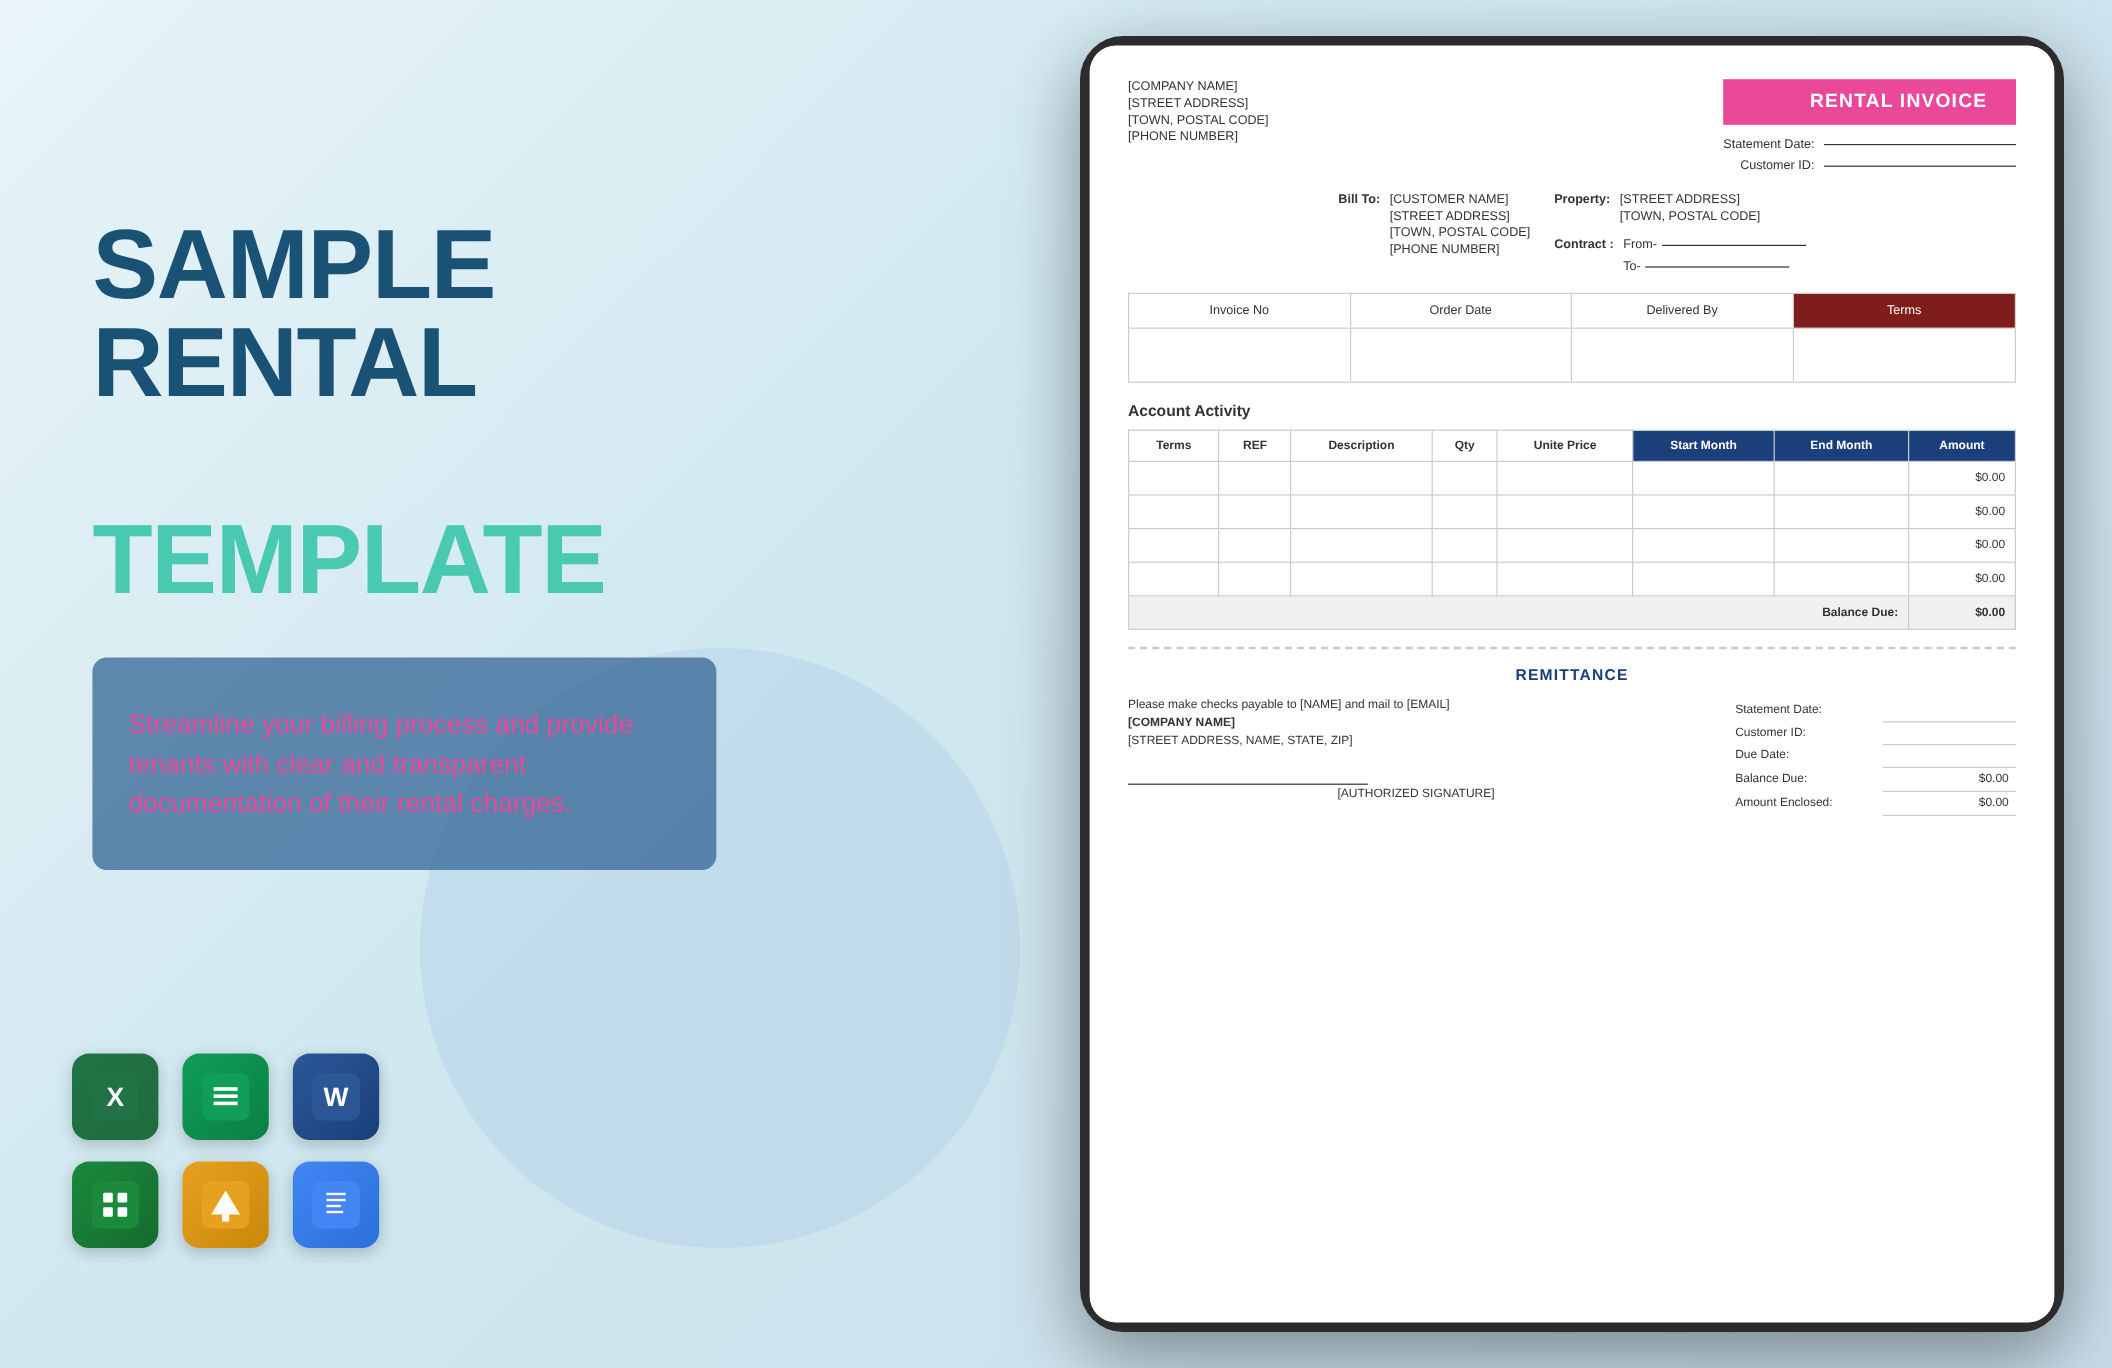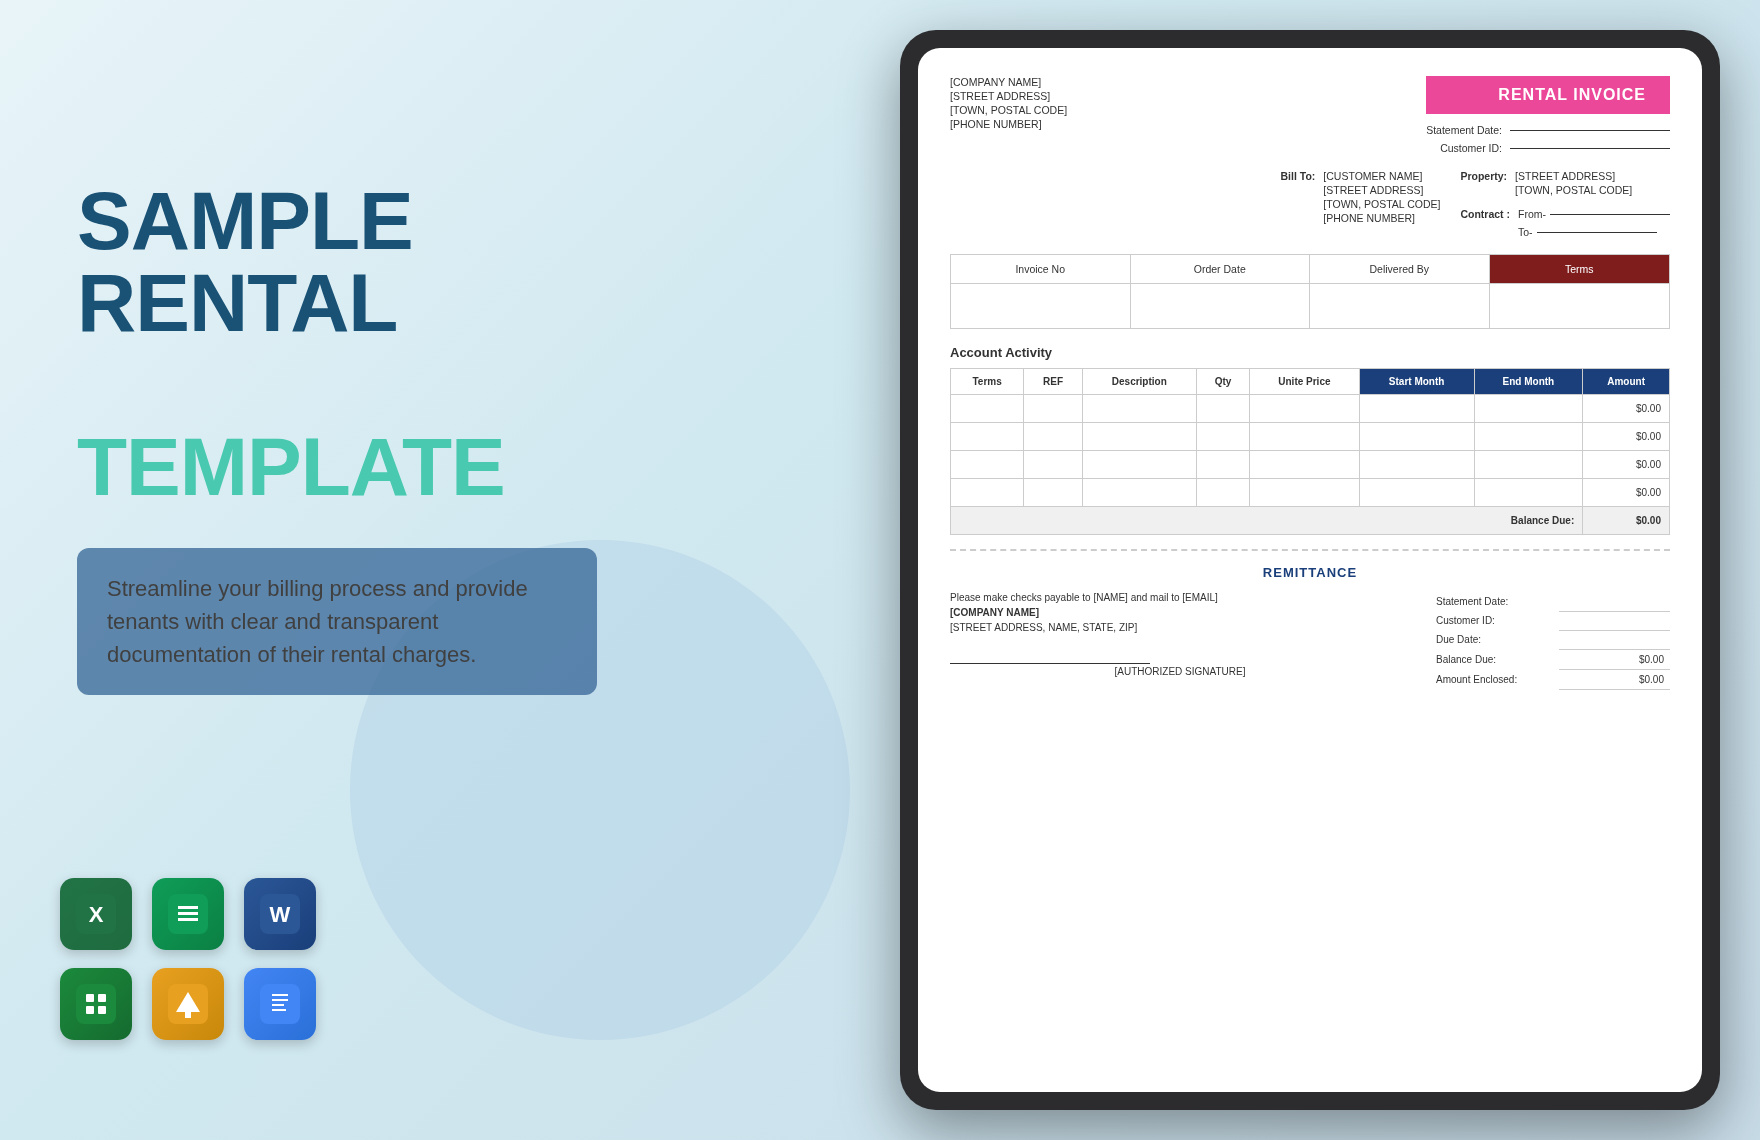--- a/index.html
+++ b/index.html
@@ -41,22 +41,22 @@
     }
 
     .main-title .template-word {
       color: #48c9b0;
     }
 
     .subtitle-box {
       margin-top: 40px;
       background: rgba(52, 100, 150, 0.75);
       border-radius: 12px;
-      padding: 24px 30px;
-      color: #404040;
+      padding: 39px 30px;
+      color: #ec4899;
       font-size: 22px;
       line-height: 1.5;
       max-width: 520px;
     }
 
     
     .app-icons {
       position: absolute;
       left: 60px;
       bottom: 100px;
@@ -97,21 +97,21 @@
       top: 30px;
       width: 820px;
       height: 1080px;
     }
 
     .tablet-outer {
       width: 100%;
       height: 100%;
       background: #2c2c2e;
       border-radius: 36px;
-      padding: 18px;
+      padding: 8px;
       box-shadow: 0 20px 60px rgba(0,0,0,0.4);
     }
 
     .tablet-inner {
       width: 100%;
       height: 100%;
       background: white;
       border-radius: 22px;
       overflow: hidden;
       position: relative;
@@ -165,21 +165,21 @@
     }
 
     .statement-line-under {
       width: 160px;
       border-bottom: 1px solid #333;
     }
 
     
     .bill-property {
       display: flex;
-      justify-content: flex-end;
+      justify-content: center;
       margin-bottom: 16px;
       gap: 20px;
     }
 
     .bill-to {
       display: flex;
       gap: 8px;
     }
 
     .bill-label {

